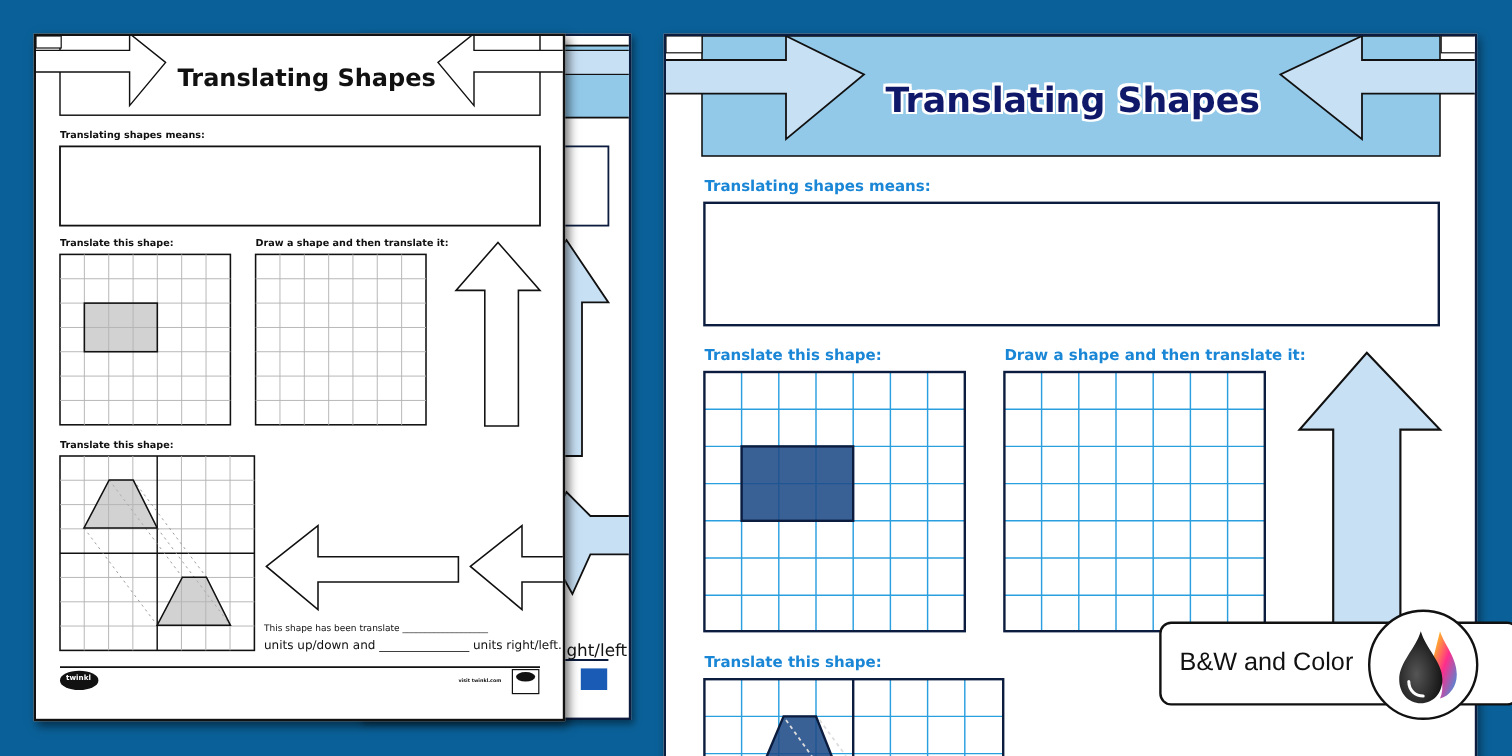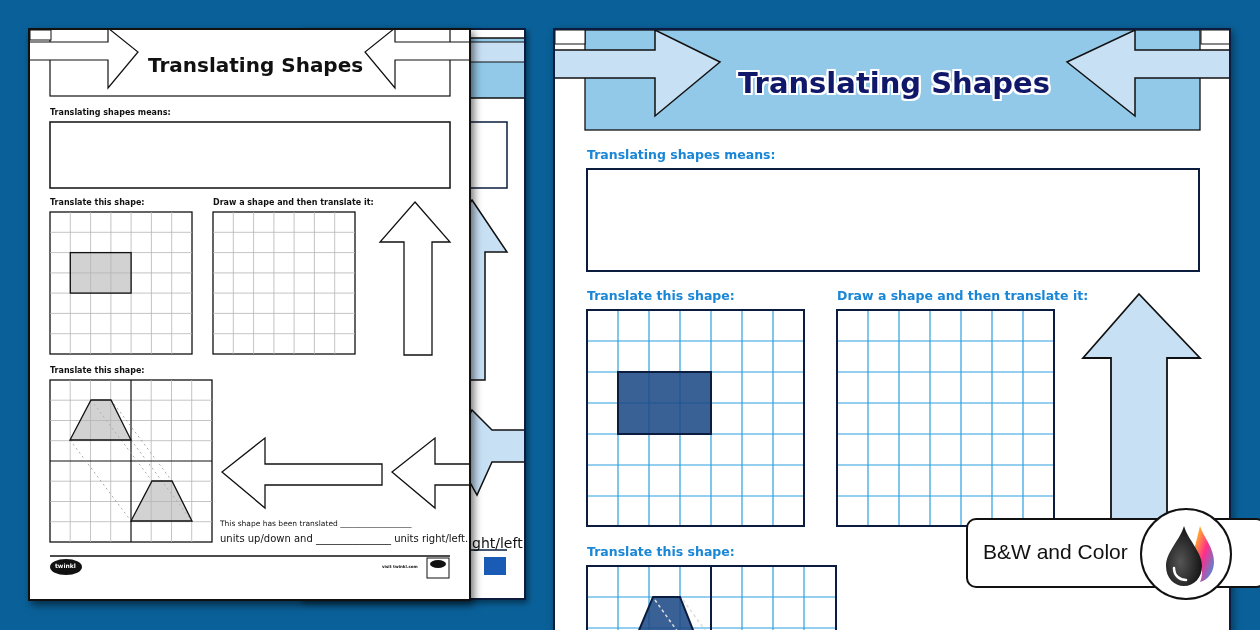--- a/index.html
+++ b/index.html
@@ -129,21 +129,21 @@
     <ellipse cx="36" cy="537" rx="16" ry="8" fill="#111"></ellipse>
     <rect x="397" y="528" width="22" height="20" fill="#fff" stroke="#111" stroke-width="1"></rect>
     <ellipse cx="408" cy="534" rx="8" ry="4" fill="#111"></ellipse>
   </svg>
 
   <span class="abs bw-title" style="left:118px;top:23px">Translating Shapes</span>
   <span class="abs bw-label" style="left:20px;top:78px">Translating shapes means:</span>
   <span class="abs bw-label" style="left:20px;top:168px">Translate this shape:</span>
   <span class="abs bw-label" style="left:183px;top:168px">Draw a shape and then translate it:</span>
   <span class="abs bw-label" style="left:20px;top:336px">Translate this shape:</span>
-  <span class="abs bw-text" style="left:190px;top:489px;font-size:7.5px">This shape has been translated ___________________</span>
+  <span class="abs bw-text" style="left:190px;top:489px;font-size:7.5px">This shape has been translate ___________________</span>
   <span class="abs bw-text" style="left:190px;top:503px;font-size:10px">units up/down and _______________ units right/left.</span>
   <span class="abs" style="left:25px;top:532px;font-size:6px;font-weight:bold;color:#fff;font-family:'DejaVu Sans',sans-serif">twinkl</span>
   <span class="abs" style="left:352px;top:534px;font-size:4px;font-weight:bold;color:#111;font-family:'DejaVu Sans',sans-serif">visit twinkl.com</span>
 </div>
 
 <div class="abs page-color">
   <svg class="abs" style="left:0;top:0" width="678" height="610">
 
     <rect x="30" y="0" width="615" height="100" fill="#92c8e8" stroke="#111" stroke-width="1.3"></rect>
 

